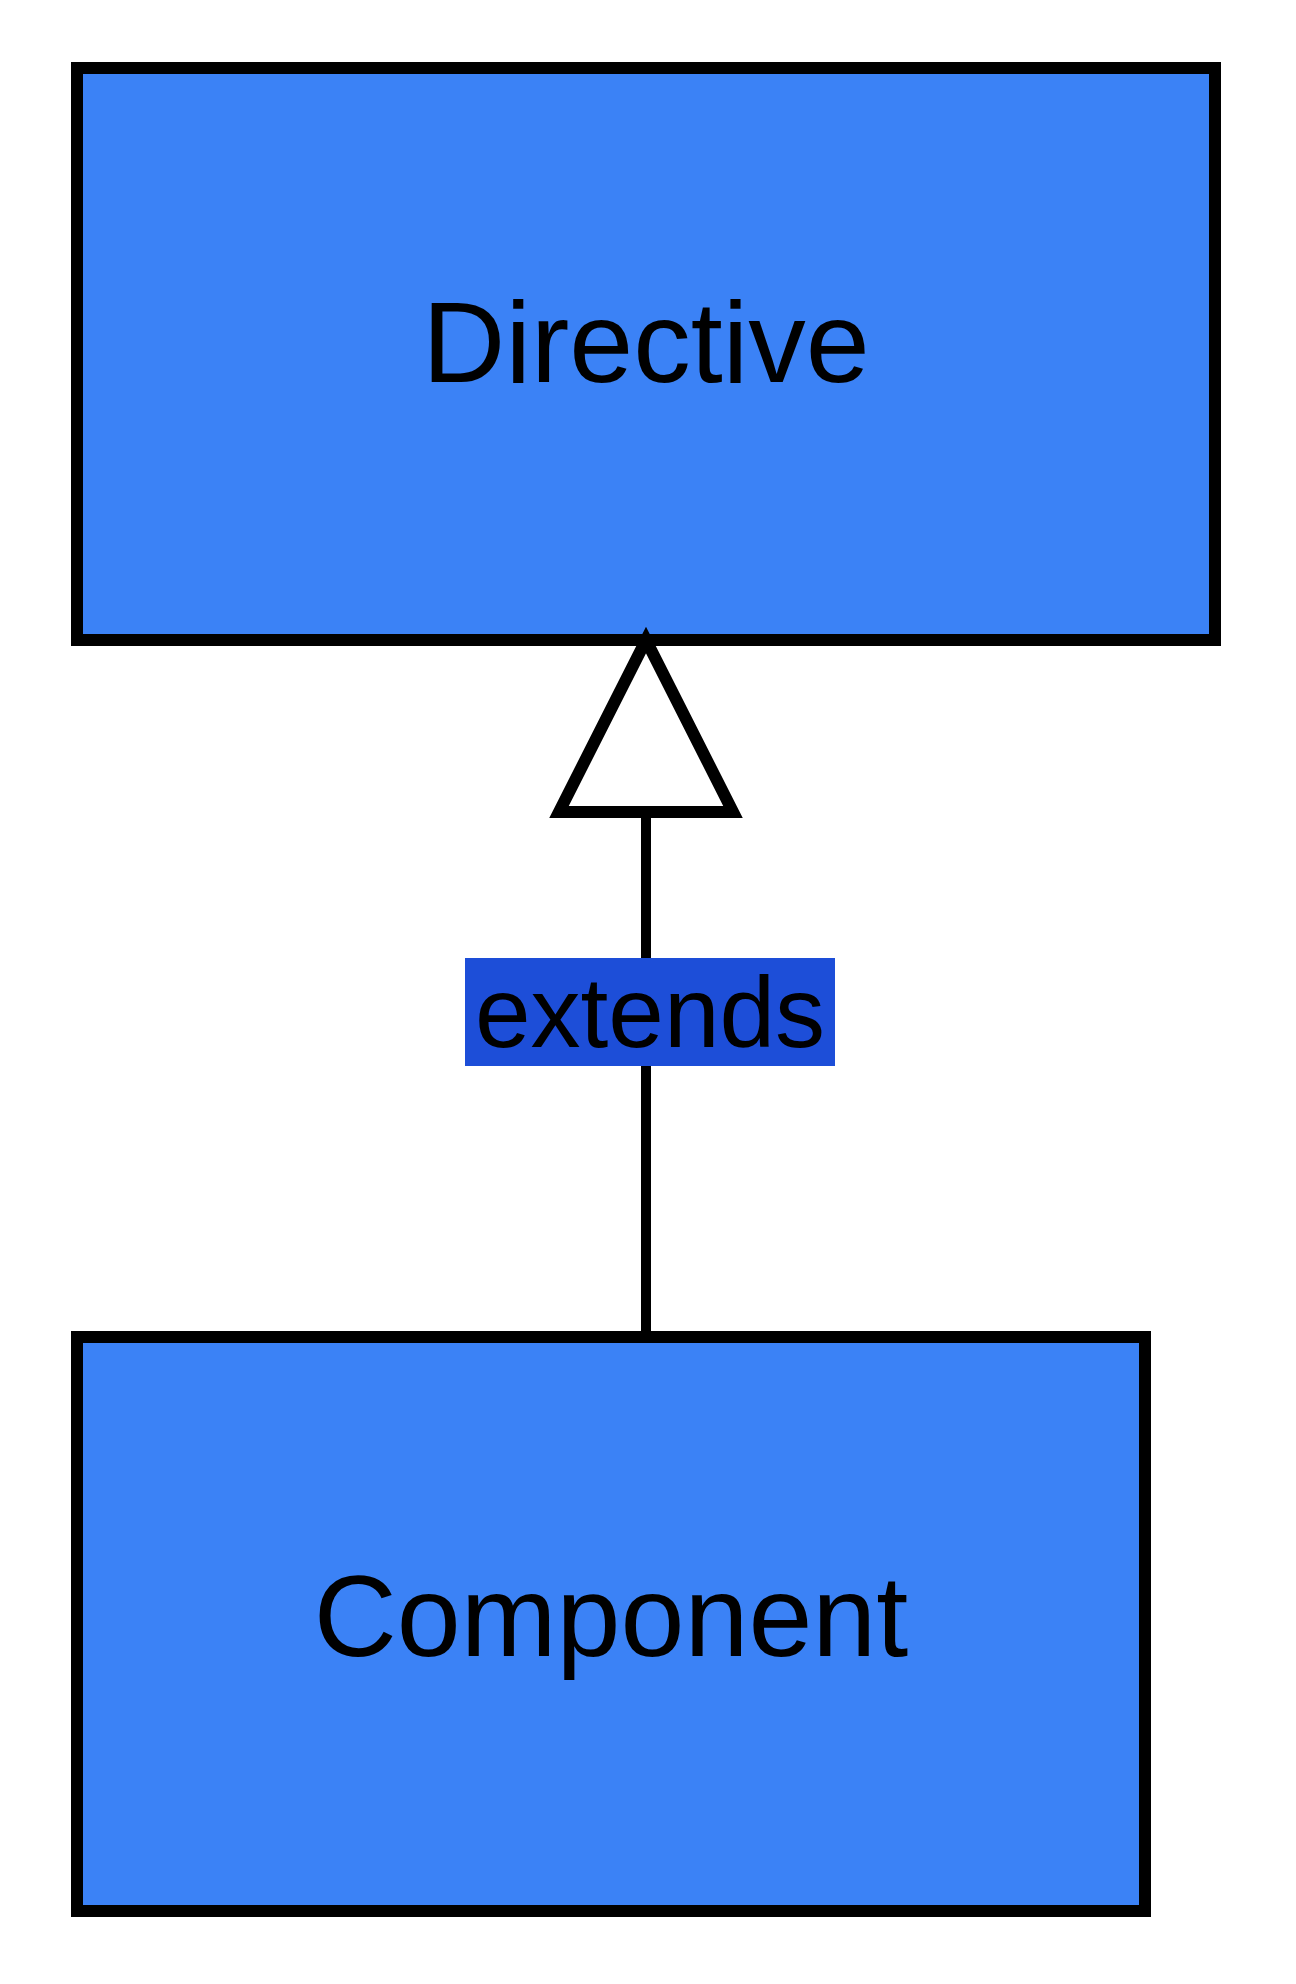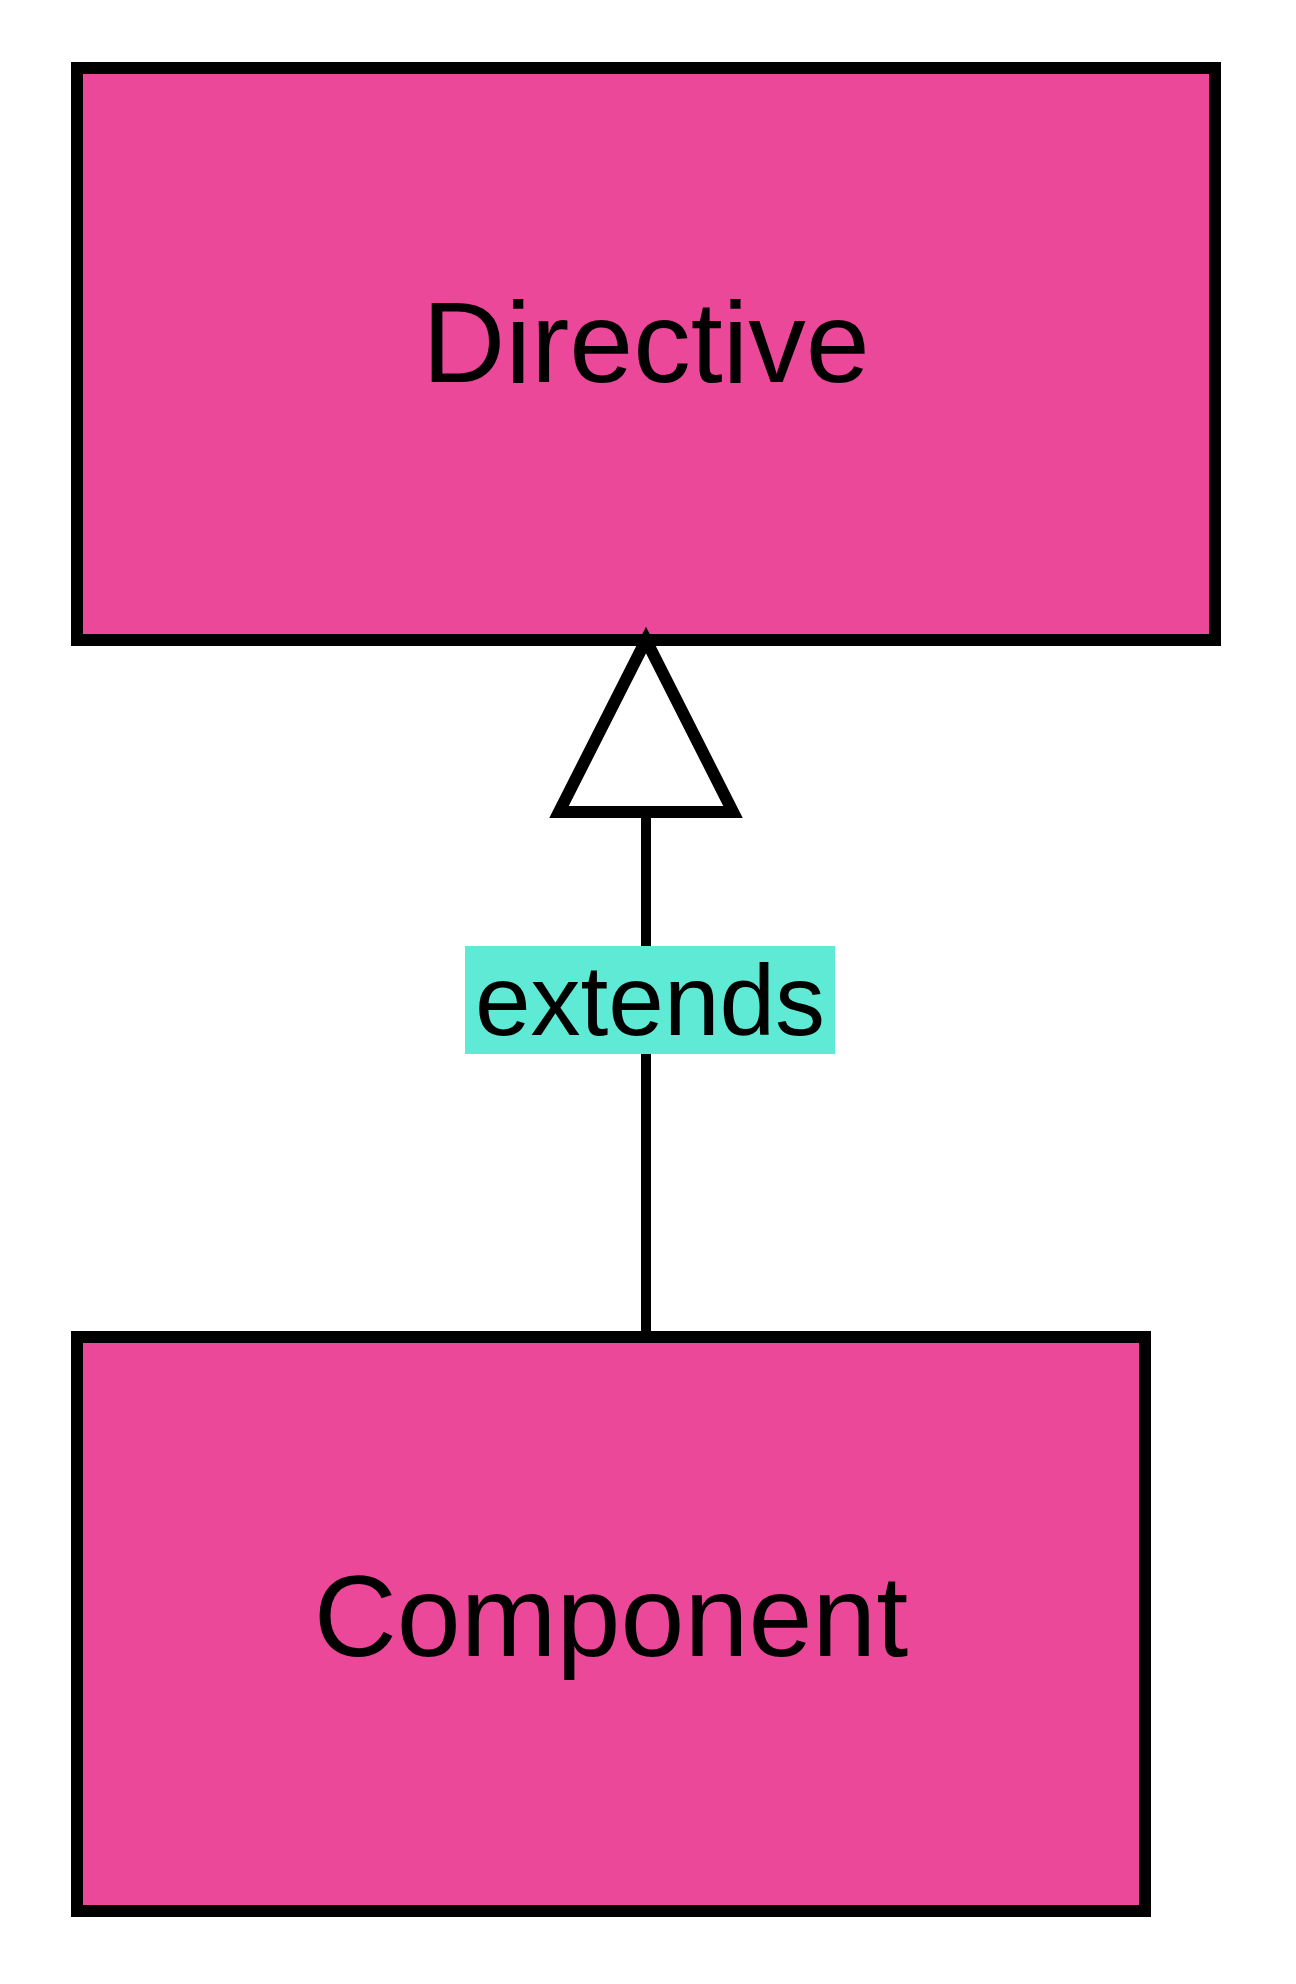--- a/index.html
+++ b/index.html
@@ -11,21 +11,21 @@
     position: relative;
     width: 1296px;
     height: 1984px;
     background: #ffffff;
     overflow: hidden;
     font-family: "Liberation Sans", sans-serif;
   }
   .uml-class-box {
     position: absolute;
     box-sizing: border-box;
-    background: #ec4899;
+    background: #3b82f6;
     border: 12px solid #000000;
     display: flex;
     align-items: center;
     justify-content: center;
   }
   #box-directive {
     left: 71px;
     top: 62px;
     width: 1150px;
     height: 584px;
@@ -64,23 +64,24 @@
     top: 946px;
     width: 1296px;
     text-align: center;
     font-size: 100px;
     line-height: 1;
     color: #000000;
     white-space: nowrap;
   }
   #extends-label .lbl-inner {
     display: inline-block;
-    background: #5eead4;
+    background: #1d4ed8;
     padding: 4px 10px;
     transform: translateX(2px);
+    margin-top: 12px;
   }
 </style>
 </head>
 <body>
 
 <div id="canvas">
 
   <div class="uml-class-box" id="box-directive">
     <span class="uml-class-name" id="directive-name">Directive</span>
   </div>

